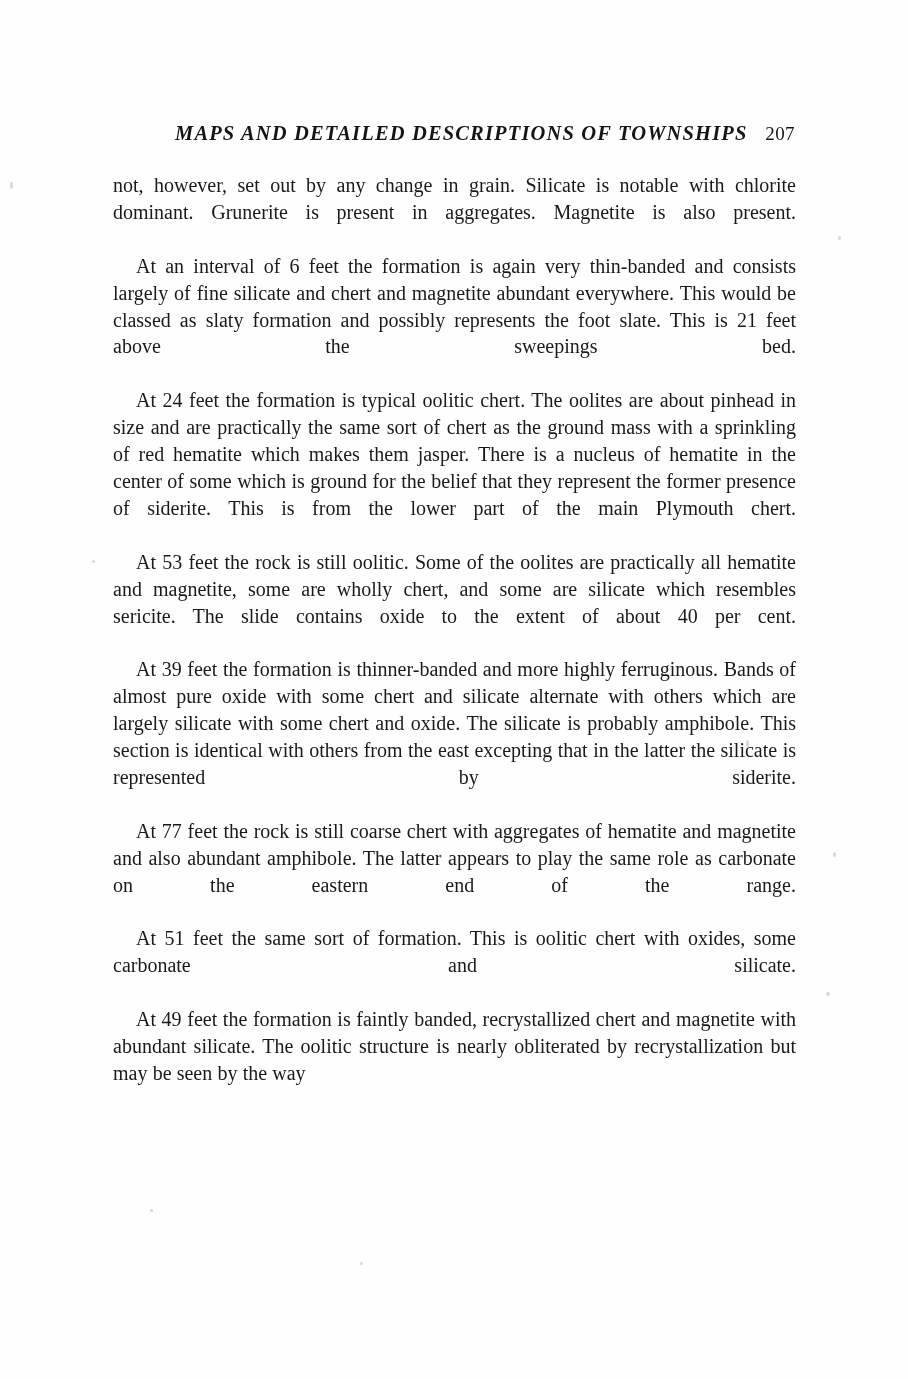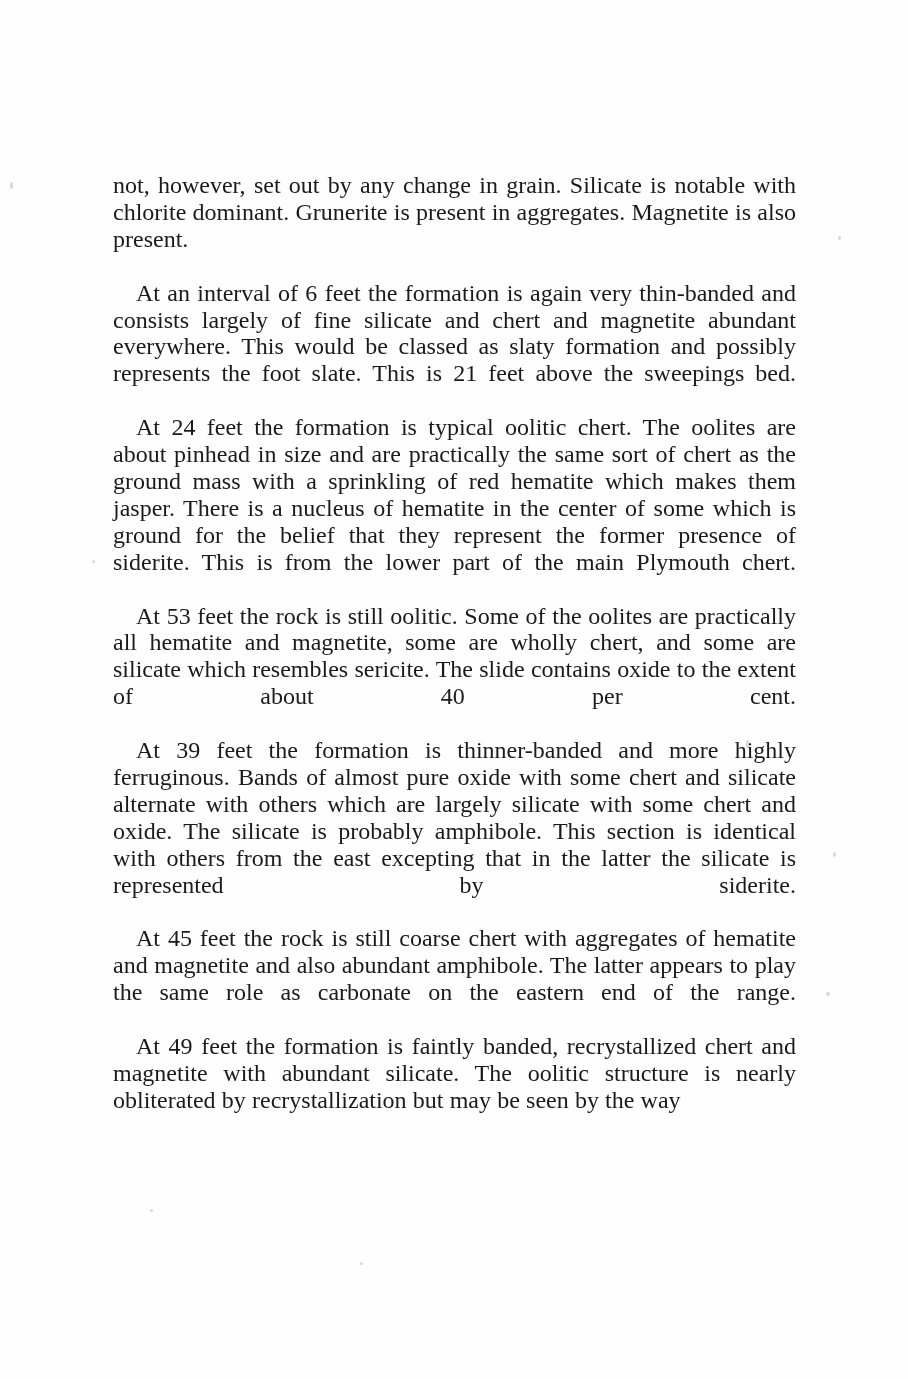--- a/index.html
+++ b/index.html
@@ -48,21 +48,21 @@
 
   
   .textblock {
     position: absolute;
     left: 113px;
     top: 172px;
     width: 683px;
   }
   .para {
     margin: 0;
-    font-size: 24px;
+    font-size: 20px;
     line-height: 26.9px;
     text-align: justify;
     text-indent: 23px;
     color: #1a1a1a;
     word-spacing: 0.2px;
     -webkit-font-smoothing: antialiased;
   }
   .para.first {
     text-indent: 0;
   }
@@ -82,28 +82,33 @@
     background: #d8d8d8;
     border-radius: 50%;
     pointer-events: none;
   }
 </style>
 </head>
 <body>
 
 <div class="page">
 
+  <div class="running-head">
+    <span class="running-head-title">MAPS AND DETAILED DESCRIPTIONS OF TOWNSHIPS</span>
+    <span class="running-head-folio">207</span>
+  </div>
 
   <div class="textblock">
     <p class="para first">not, however, set out by any change in grain.  Silicate is notable with chlorite dominant.  Grunerite is present in aggregates.  Magnetite is also present.</p>
     <p class="para">At an interval of 6 feet the formation is again very thin-banded and consists largely of fine silicate and chert and magnetite abundant everywhere.  This would be classed as slaty formation and possibly represents the foot slate.  This is 21 feet above the sweepings bed.</p>
     <p class="para">At 24 feet the formation is typical oolitic chert.  The oolites are about pinhead in size and are practically the same sort of chert as the ground mass with a sprinkling of red hematite which makes them jasper.  There is a nucleus of hematite in the center of some which is ground for the belief that they represent the former presence of siderite.  This is from the lower part of the main Plymouth chert.</p>
     <p class="para">At 53 feet the rock is still oolitic.  Some of the oolites are practically all hematite and magnetite, some are wholly chert, and some are silicate which resembles sericite.  The slide contains oxide to the extent of about 40 per cent.</p>
     <p class="para">At 39 feet the formation is thinner-banded and more highly ferruginous.  Bands of almost pure oxide with some chert and silicate alternate with others which are largely silicate with some chert and oxide.  The silicate is probably amphibole.  This section is identical with others from the east excepting that in the latter the silicate is represented by siderite.</p>
-    <p class="para">At 45 feet the rock is still coarse chert with aggregates of hematite and magnetite and also abundant amphibole.  The latter appears to play the same role as carbonate on the eastern end of the range.</p>
+    <p class="para">At 77 feet the rock is still coarse chert with aggregates of hematite and magnetite and also abundant amphibole.  The latter appears to play the same role as carbonate on the eastern end of the range.</p>
+    <p class="para">At 51 feet the same sort of formation.  This is oolitic chert with oxides, some carbonate and silicate.</p>
     <p class="para noStretch">At 49 feet the formation is faintly banded, recrystallized chert and magnetite with abundant silicate.  The oolitic structure is nearly obliterated by recrystallization but may be seen by the way</p>
   </div>
 
   <div class="speck" style="left:10px;  top:182px; width:3px; height:7px;"></div>
   <div class="speck" style="left:92px;  top:560px; width:3px; height:3px;"></div>
   <div class="speck" style="left:838px; top:236px; width:3px; height:4px;"></div>
   <div class="speck" style="left:833px; top:852px; width:3px; height:5px;"></div>
   <div class="speck" style="left:826px; top:992px; width:4px; height:4px;"></div>
   <div class="speck" style="left:150px; top:1209px; width:3px; height:3px;"></div>
   <div class="speck" style="left:360px; top:1262px; width:3px; height:3px;"></div>

